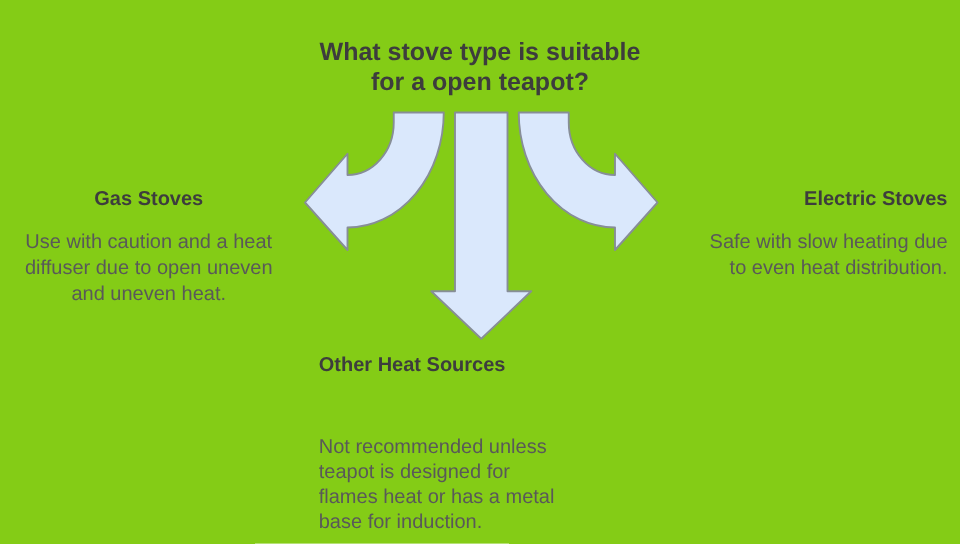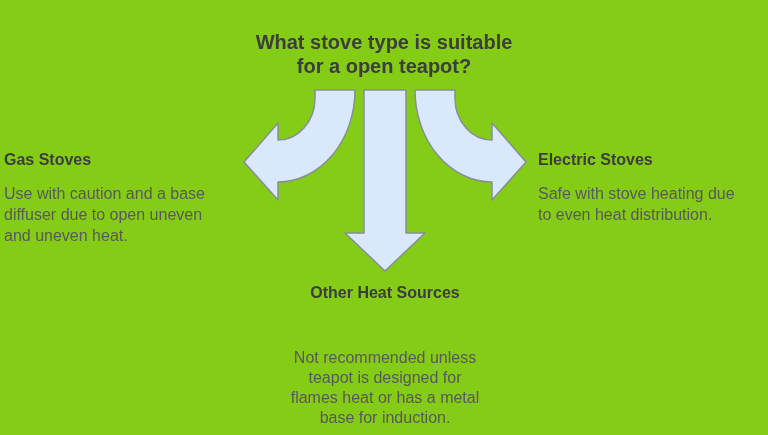--- a/index.html
+++ b/index.html
@@ -48,33 +48,32 @@
     font-weight: bold;
     color: #3d3d3d;
     font-size: 16px;
     line-height: 20px;
     margin: 0 0 13px 0;
   }
   .branch-gas {
     top: 150px;
     right: 534px;
     width: 230px;
-    text-align: left;
+    text-align: center;
   }
   .branch-electric {
     top: 150px;
     left: 538px;
     width: 220px;
-    text-align: left;
+    text-align: right;
   }
   .branch-other {
     top: 283px;
     left: 255px;
     width: 260px;
-    text-align: center;
   }
   .branch-other .branch-body {
     line-height: 20px;
     margin-top: 45px;
   }
   .branch-other .branch-heading {
     margin-bottom: 12px;
   }
 </style>
 </head>
@@ -89,30 +88,30 @@
 
   <svg class="arrows-svg" viewBox="0 0 768 435">
     <path class="arrow-shape" d="M 315 90 L 315 98 A 37 42 0 0 1 278 140 L 278 123 L 244 162 L 278 200 L 278 182 A 77 92 0 0 0 355 90 Z" fill="#dae8fc"></path>
     <path class="arrow-shape" d="M 364 90 L 364 233 L 345 233 L 385 271 L 425 233 L 406 233 L 406 90 Z" fill="#dae8fc"></path>
     <path class="arrow-shape" d="M 455 90 L 455 98 A 37 42 0 0 0 492 140 L 492 123 L 526 162 L 492 200 L 492 182 A 77 92 0 0 1 415 90 Z" fill="#dae8fc"></path>
   </svg>
 
   <div class="branch branch-gas">
     <div class="branch-heading">Gas Stoves</div>
     <div class="branch-body">
-        <div>Use with caution and a base</div>
+        <div>Use with caution and a heat</div>
         <div>diffuser due to open uneven</div>
         <div>and uneven heat.</div>
       </div>
   </div>
 
   <div class="branch branch-electric">
     <div class="branch-heading">Electric Stoves</div>
     <div class="branch-body">
-        <div>Safe with stove heating due</div>
+        <div>Safe with slow heating due</div>
         <div>to even heat distribution.</div>
       </div>
   </div>
 
   <div class="branch branch-other">
     <div class="branch-heading">Other Heat Sources</div>
     <div class="branch-body">
         <div>Not recommended unless</div>
         <div>teapot is designed for</div>
         <div>flames heat or has a metal</div>

